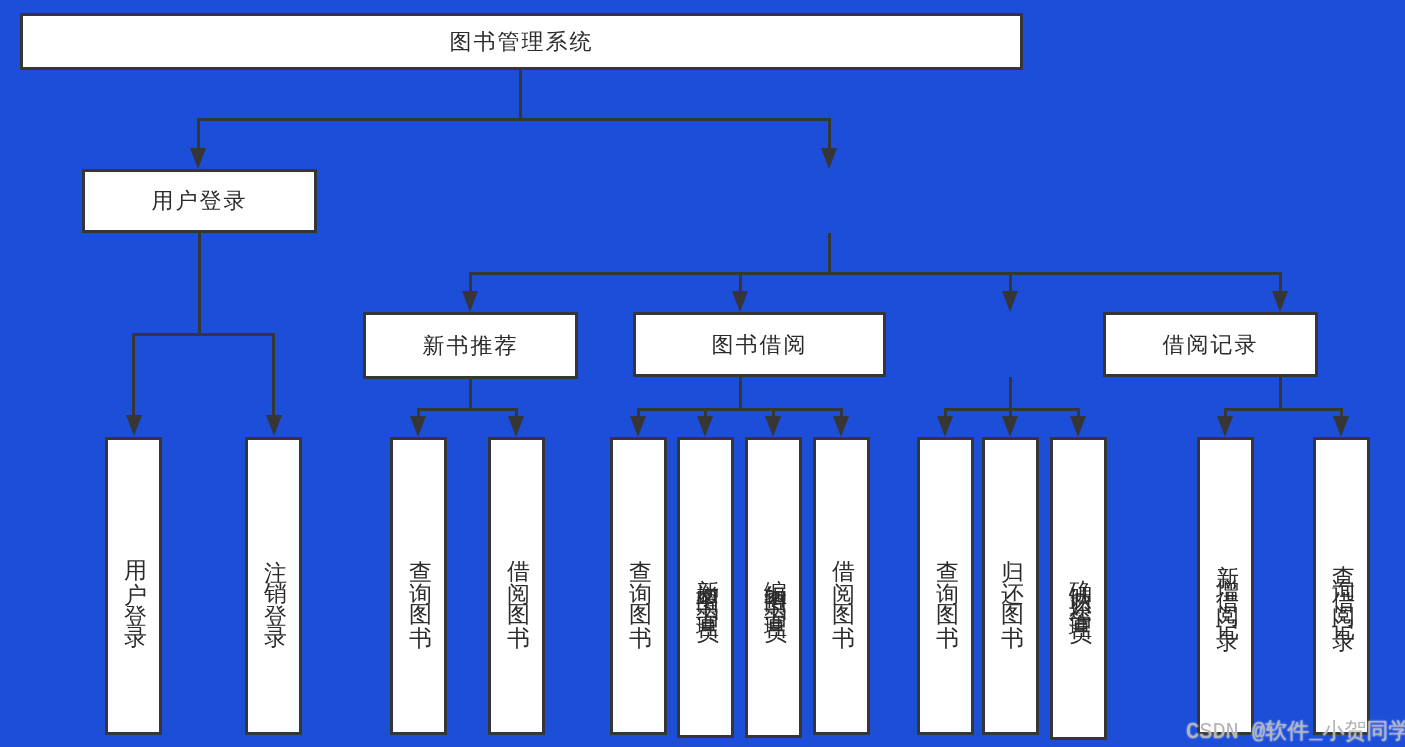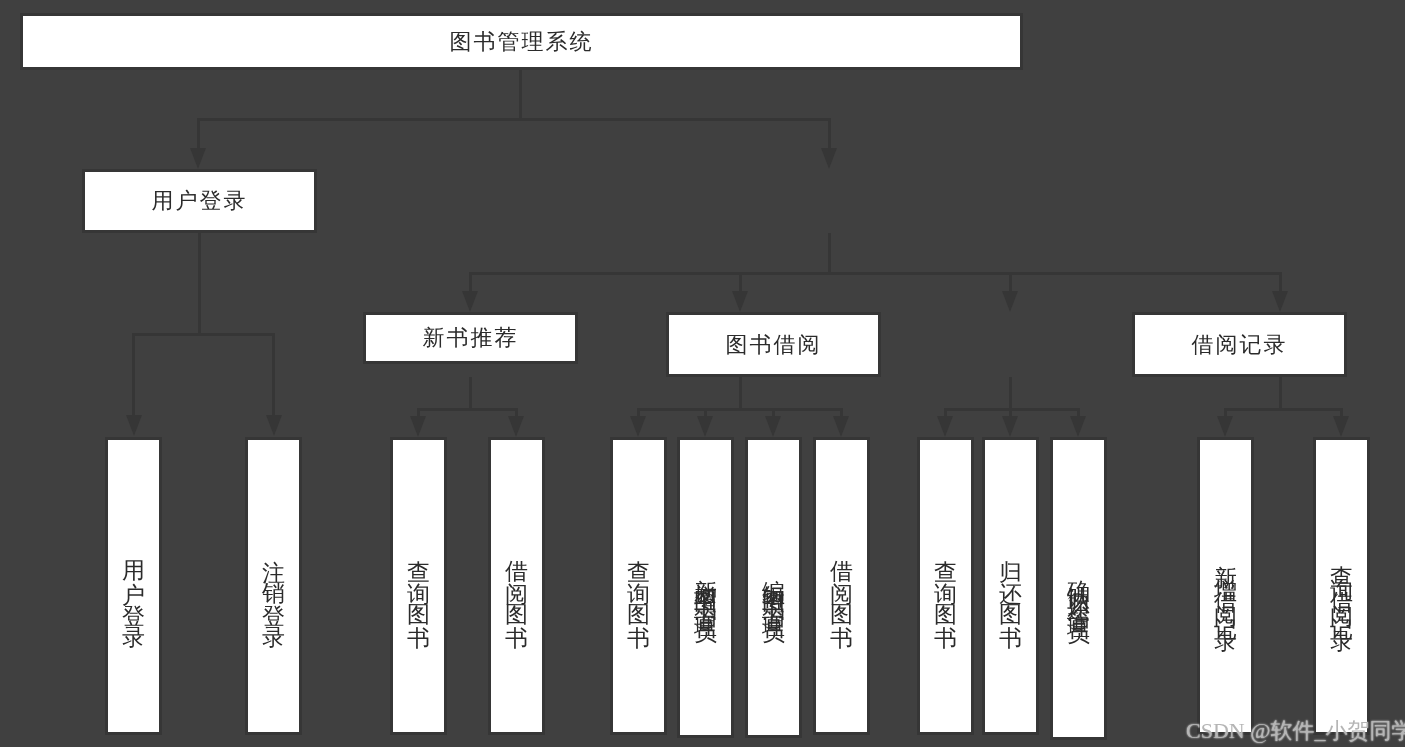--- a/index.html
+++ b/index.html
@@ -1,17 +1,17 @@
 <!DOCTYPE html>
 <html><head>
 <meta charset="utf-8">
 <style>
   html,body{margin:0;padding:0;background:#ffffff;}
-  .canvas{position:relative;width:1405px;height:747px;background:#404040;overflow:hidden;
-          font-family:Liberation Serif, serif;color:#2b2b2b;}
+  .canvas{position:relative;width:1405px;height:747px;background:#1d4ed8;overflow:hidden;
+          font-family:Liberation Mono, monospace;color:#2b2b2b;}
   .box{position:absolute;background:#ffffff;border:3px solid #363636;box-sizing:border-box;
        display:flex;align-items:center;justify-content:center;}
   .hbox-label{font-size:22px;letter-spacing:2px;white-space:nowrap;}
   .vlabel{writing-mode:vertical-rl;text-orientation:mixed;font-size:23px;line-height:1;white-space:nowrap;}
   .v-short{letter-spacing:22px;}
   .v-mid{letter-spacing:13px;}
   .v-long{letter-spacing:6px;}
   .hline{position:absolute;height:3px;background:#363636;}
   .vline{position:absolute;width:3px;background:#363636;}
   .ahead{position:absolute;width:0;height:0;border-left:8px solid transparent;
@@ -57,27 +57,27 @@
   <div class="hline" style="left:469px;top:272px;width:813px;"></div>
   <div class="vline" style="left:469px;top:272px;height:22px;"></div>
   <div class="ahead" style="left:462px;top:291px;"></div>
   <div class="vline" style="left:739px;top:272px;height:22px;"></div>
   <div class="ahead" style="left:732px;top:291px;"></div>
   <div class="vline" style="left:1009px;top:272px;height:22px;"></div>
   <div class="ahead" style="left:1002px;top:291px;"></div>
   <div class="vline" style="left:1279px;top:272px;height:22px;"></div>
   <div class="ahead" style="left:1272px;top:291px;"></div>
 
-  <div class="box" style="left:363px;top:312px;width:215px;height:52px;">
+  <div class="box" style="left:363px;top:312px;width:215px;height:67px;">
     <span class="hbox-label">新书推荐</span>
   </div>
-  <div class="box" style="left:633px;top:312px;width:215px;height:65px;margin-left:33px;">
+  <div class="box" style="left:633px;top:312px;width:253px;height:65px;">
     <span class="hbox-label">图书借阅</span>
   </div>
-  <div class="box" style="left:1132px;top:312px;width:215px;height:65px;">
+  <div class="box" style="left:1103px;top:312px;width:215px;height:65px;">
     <span class="hbox-label">借阅记录</span>
   </div>
 
   <div class="vline" style="left:469px;top:377px;height:31px;"></div>
   <div class="hline" style="left:417px;top:408px;width:101px;"></div>
   <div class="vline" style="left:417px;top:408px;height:10px;"></div>
   <div class="ahead" style="left:410px;top:416px;"></div>
   <div class="vline" style="left:515px;top:408px;height:10px;"></div>
   <div class="ahead" style="left:508px;top:416px;"></div>
 

